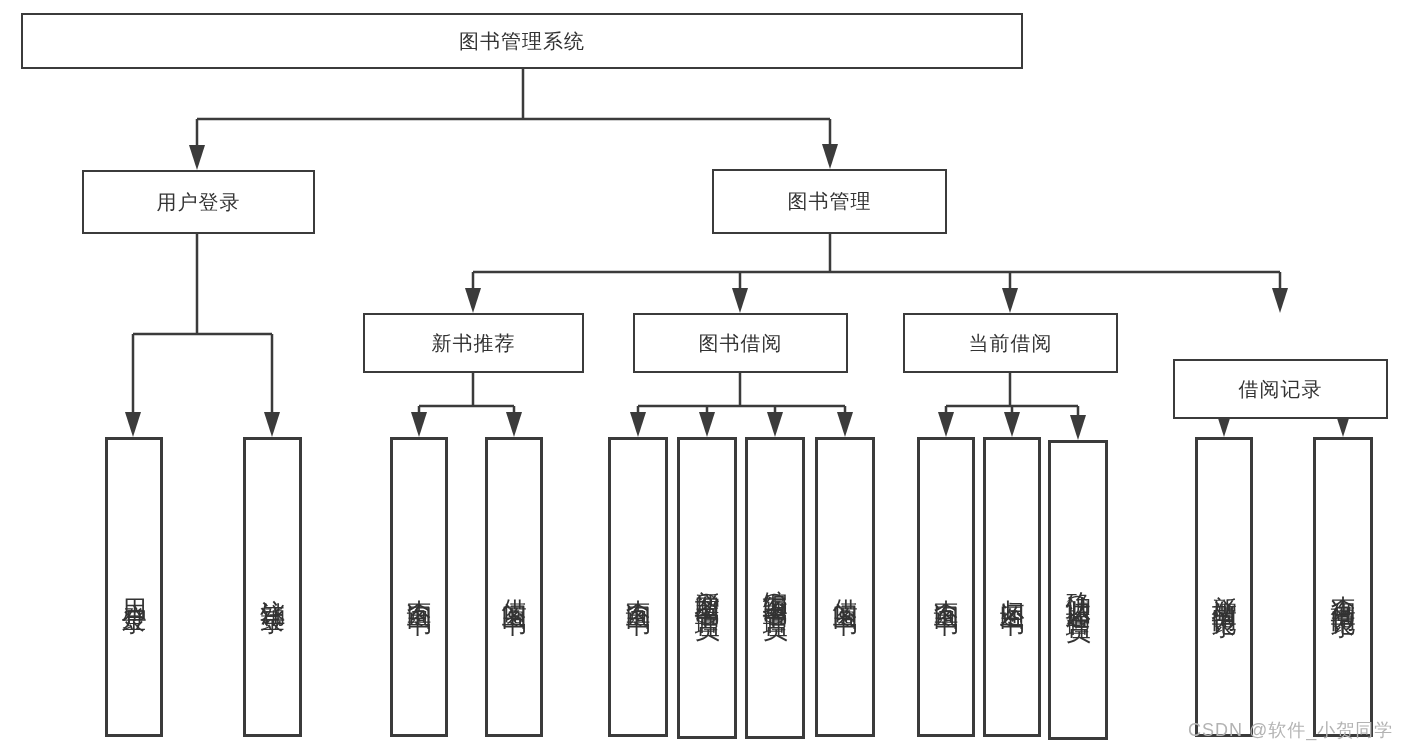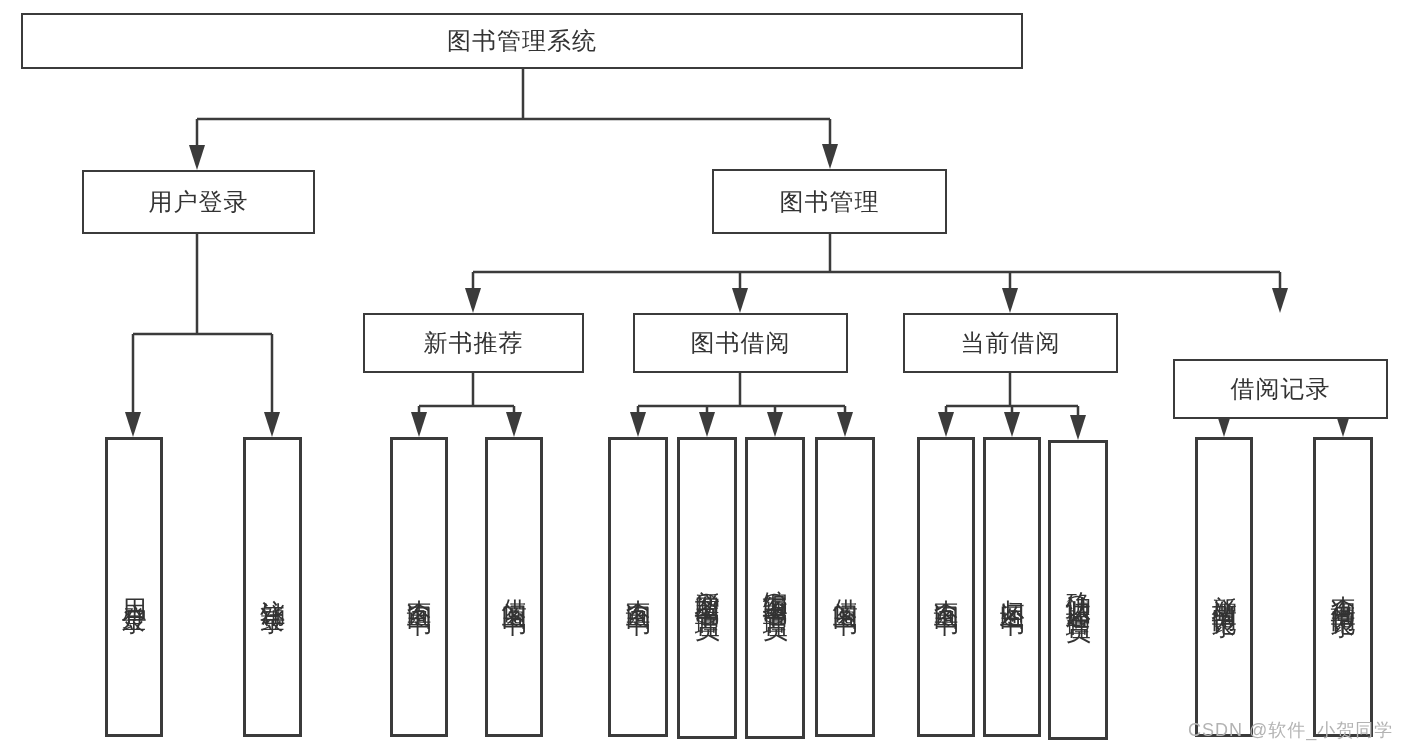--- a/index.html
+++ b/index.html
@@ -25,21 +25,21 @@
     position: absolute;
     box-sizing: border-box;
     background: #ffffff;
     border: 2px solid #3b3b3b;
     display: flex;
     align-items: center;
     justify-content: center;
     z-index: 1;
   }
   .box .lbl {
-    font-size: 24px;
+    font-size: 20px;
     color: #333333;
     letter-spacing: 1px;
     white-space: nowrap;
   }
   .leaf {
     border-width: 3px;
   }
   .leaf .lbl {
     writing-mode: vertical-rl;
     text-orientation: mixed;

